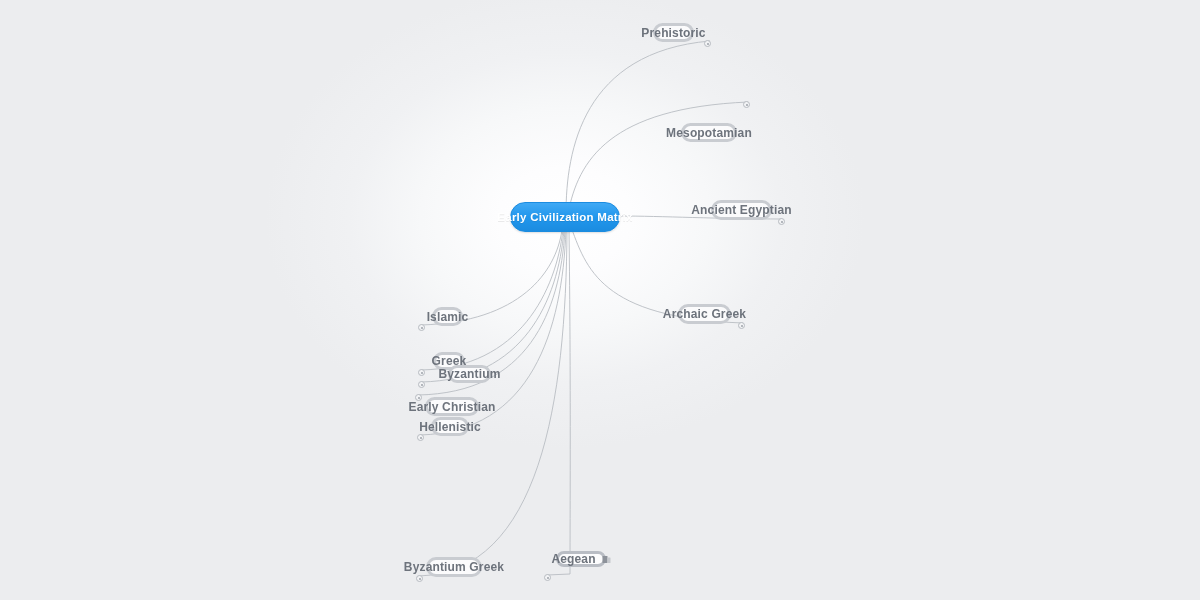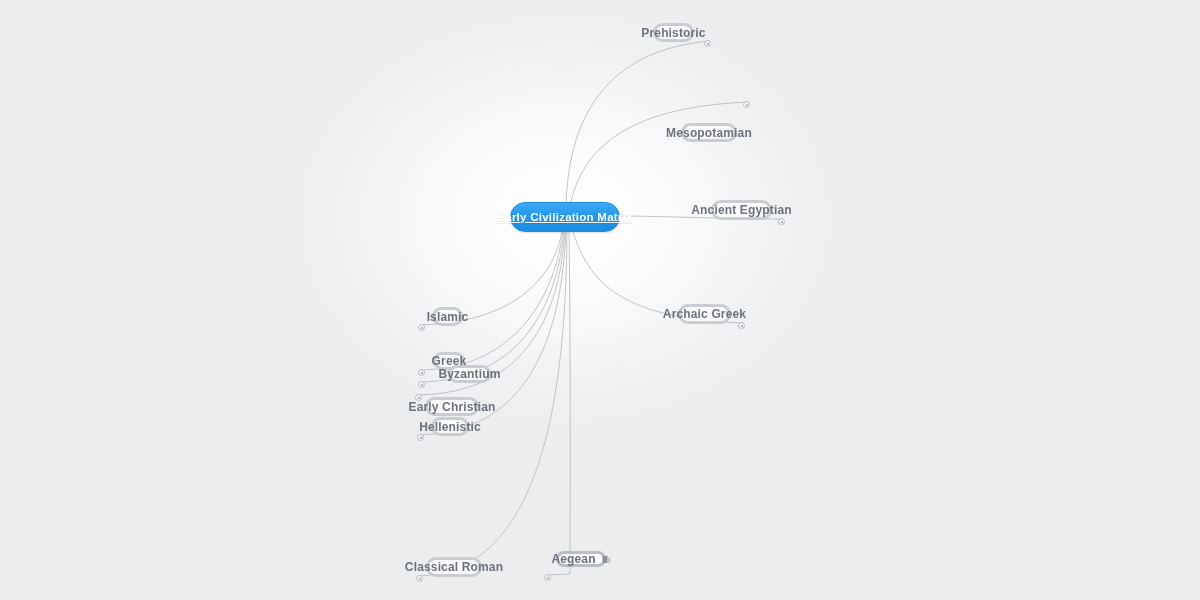--- a/index.html
+++ b/index.html
@@ -49,21 +49,20 @@
     cursor: pointer;
     z-index: 30;
   }
   .root-label {
     color: #ffffff;
     font-size: 11.5px;
     font-weight: bold;
     letter-spacing: 0.25px;
     white-space: nowrap;
     text-shadow: 0 1px 0 rgba(0,0,0,0.08);
-    text-decoration: underline;
   }
 
   
   .node {
     position: absolute;
     box-sizing: border-box;
     display: flex;
     align-items: center;
     justify-content: center;
     gap: 6px;
@@ -164,21 +163,21 @@
       <div class="node" style="left: 448px; top: 365px; width: 43px; height: 18px;">
         <span class="node-label">Byzantium</span>
       </div>
       <div class="node" style="left: 425px; top: 377px; width: 54px; height: 19px; margin-top: 20px;">
         <span class="node-label">Early Christian</span>
       </div>
       <div class="node" style="left: 431px; top: 417px; width: 38px; height: 19px; align-items: flex-end;">
         <span class="node-label">Hellenistic</span>
       </div>
       <div class="node" style="left: 426px; top: 557px; width: 56px; height: 20px;">
-        <span class="node-label">Classical Roman</span>
+        <span class="node-label">Byzantium Greek</span>
       </div>
       <div class="node selected" style="left: 556px; top: 551px; width: 50px; height: 16px;">
         <span class="node-label">Aegean</span>
         <span class="node-icon">
           <svg width="9" height="9" viewBox="0 0 9 9">
             <rect x="0.5" y="1" width="5" height="7" rx="0.5" fill="#8d929a"></rect>
             <rect x="5.5" y="2.5" width="3" height="5.5" rx="0.5" fill="#c6c9ce"></rect>
           </svg>
         </span>
       </div>

